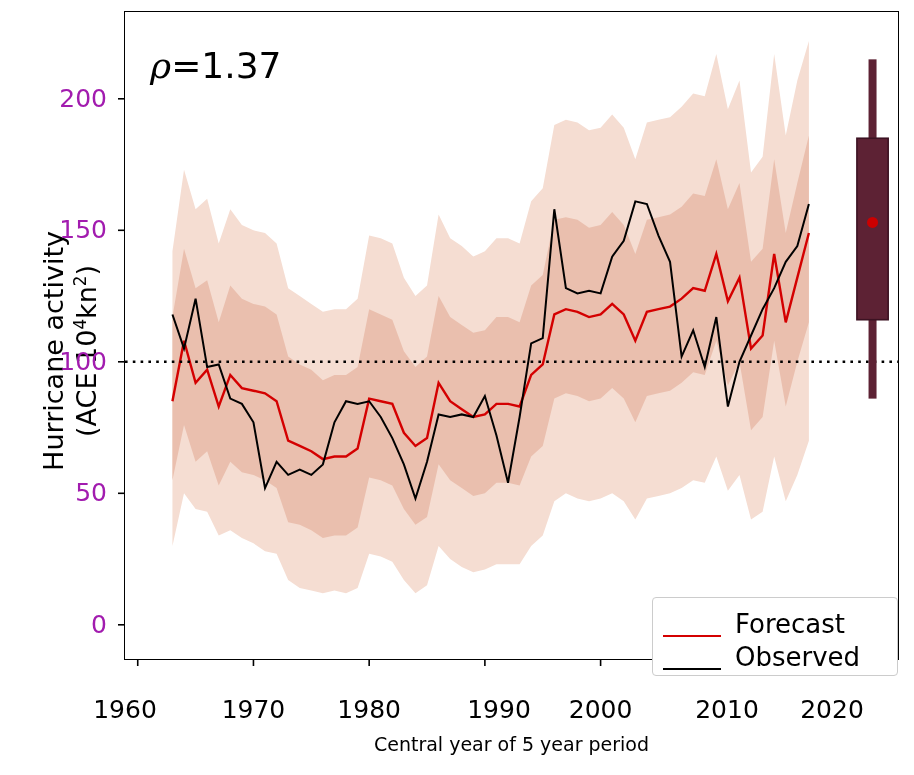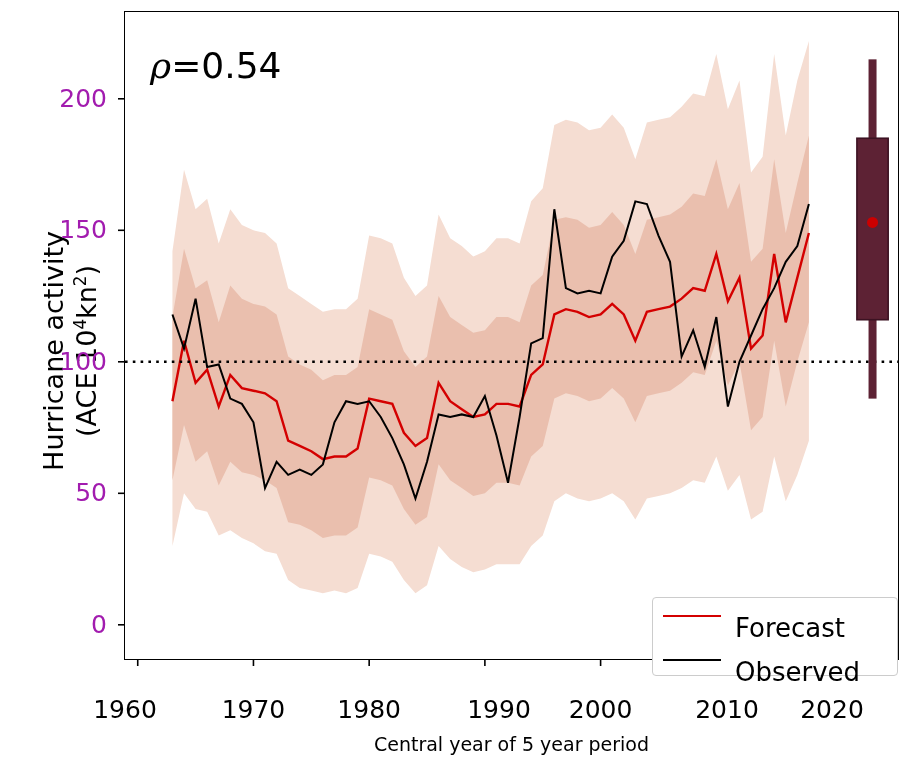--- a/index.html
+++ b/index.html
@@ -42,21 +42,21 @@
   }
   #rho .sym{font-style:italic;font-family:"DejaVu Serif","Liberation Serif",serif;}
   #rho .rest{font-family:"DejaVu Sans","Liberation Sans",sans-serif;}
 
   
   #legend{
     position:absolute;left:652px;top:597px;width:246px;height:79px;
     background:#ffffff;border:1px solid #cccccc;border-radius:4px;
     box-sizing:border-box;padding:6px 10px 6px 10px;
   }
-  .legend-row{display:flex;align-items:flex-start;height:33px;margin-top:11px;}
+  .legend-row{display:flex;align-items:flex-end;height:33px;}
   .legend-swatch{width:58px;height:0;border-top-width:2.4px;border-top-style:solid;margin-right:14px;}
   .legend-text{font-size:26px;color:#000;line-height:1;}
 </style>
 </head>
 <body>
 
 <div id="fig">
 
   <div id="ylabel">
     <span>Hurricane activity</span>
@@ -113,21 +113,21 @@
       <div class="xtick-label" style="left: 70px;">1960</div>
       <div class="xtick-label" style="left: 198.448px;">1970</div>
       <div class="xtick-label" style="left: 314.166px;">1980</div>
       <div class="xtick-label" style="left: 444px;">1990</div>
       <div class="xtick-label" style="left: 545.603px;">2000</div>
       <div class="xtick-label" style="left: 672px;">2010</div>
       <div class="xtick-label" style="left: 777.04px;">2020</div>
     </div>
 
   <div id="rho">
-    <span class="sym">ρ</span><span class="rest">=0.54</span>
+    <span class="sym">ρ</span><span class="rest">=1.37</span>
   </div>
 
   <div id="xlabel">Central year of 5 year period</div>
 
   <div id="legend">
     <div class="legend-row">
       <span class="legend-swatch" style="border-top-color:#d40000"></span>
       <span class="legend-text">Forecast</span>
     </div>
     <div class="legend-row">

